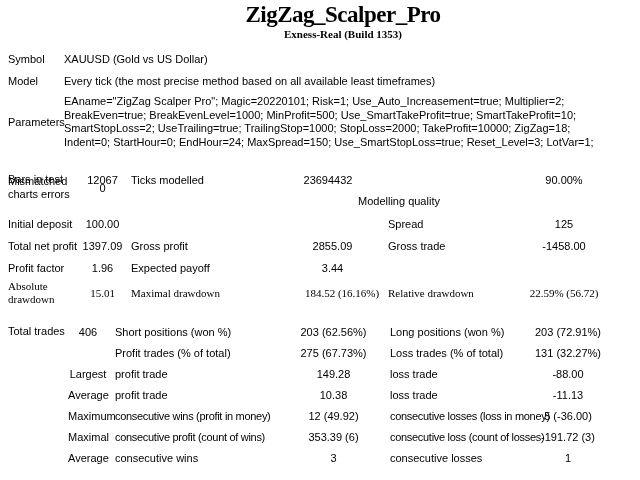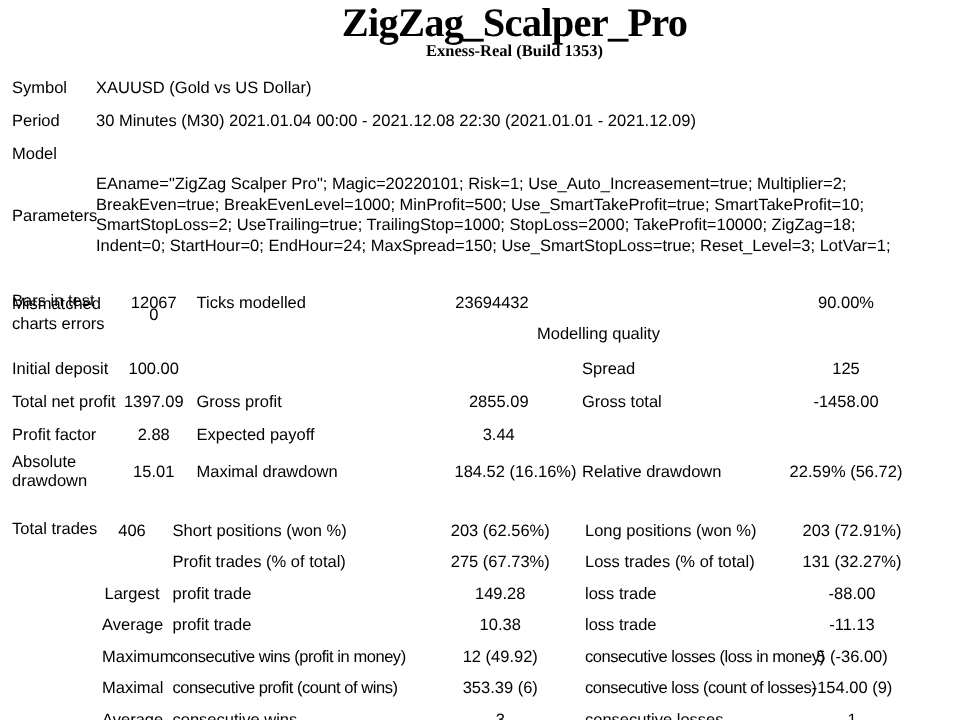--- a/index.html
+++ b/index.html
@@ -1,40 +1,40 @@
 <!DOCTYPE html>
 <html><head>
 <meta charset="utf-8">
 <style>
   * { margin:0; padding:0; box-sizing:border-box; }
   html,body { width:640px; height:480px; background:#ffffff; overflow:hidden; }
   body { font-family:"Liberation Sans", sans-serif; font-size:11px; color:#000; }
 
   .header { text-align:center; padding-top:3px; padding-left:46px; font-family:"Liberation Serif", serif; }
-  .title { font-size:27px; font-weight:bold; letter-spacing:-0.5px; line-height:24px; }
+  .title { font-size:23px; font-weight:bold; letter-spacing:-0.5px; line-height:24px; }
   .subtitle { font-size:11px; font-weight:bold; line-height:15px; }
 
   .section { margin-left:8px; margin-right:8px; }
   .info { margin-top:6px; }
   .inforow { display:grid; grid-template-columns:56px 1fr; align-items:center; }
   .inforow.h22 { height:22px; }
   .inforow.params { padding:3px 0; }
   .pline { line-height:13.5px; white-space:nowrap; }
 
   .row6 { display:grid; grid-template-columns:72px 45px 178px 78px 144px 78px; align-items:center; height:22px; }
   .trades .row6 { grid-template-columns:60px 40px 177px 97px 151px 70px; height:21px; }
   .row6 > div { white-space:nowrap; overflow:visible; }
   .c1 { white-space:normal !important; line-height:13px; }
   .c2, .c4, .c6 { text-align:center; }
   .c3 { padding-left:6px; }
   .c5 { padding-left:7px; }
   .trades .c3 { padding-left:7px; }
   .trades .c5 { padding-left:8px; }
   .h27 { height:27px !important; }
-  .h28 { height:28px !important; }
+  .h28 { height:28px !important;font-family:Liberation Serif, serif; }
   .pr28 { padding-right:28px; }
   .pr19 { padding-right:19px; }
   .pull30 { margin-left:-30px;margin-top:43px; }
   .squeeze { letter-spacing:-0.3px; }
   .sp1 { height:12px; }
   .sp2 { height:14px; }
 </style>
 </head>
 <body>
 
@@ -44,25 +44,22 @@
     <div class="title">ZigZag_Scalper_Pro</div>
     <div class="subtitle">Exness-Real (Build 1353)</div>
   </div>
 
   <div class="section info">
     <div class="inforow h22">
       <div>Symbol</div>
       <div>XAUUSD (Gold vs US Dollar)</div>
     </div>
     <div class="inforow h22">
-      <div>Period</div>
-      <div>30 Minutes (M30) 2021.01.04 00:00 - 2021.12.08 22:30 (2021.01.01 - 2021.12.09)</div>
-    </div>
-    <div class="inforow h22">
       <div>Model</div>
+      <div>Every tick (the most precise method based on all available least timeframes)</div>
     </div>
     <div class="inforow params">
       <div>Parameters</div>
       <div>
         <div class="pline">EAname="ZigZag Scalper Pro"; Magic=20220101; Risk=1; Use_Auto_Increasement=true; Multiplier=2;</div>
         <div class="pline">BreakEven=true; BreakEvenLevel=1000; MinProfit=500; Use_SmartTakeProfit=true; SmartTakeProfit=10;</div>
         <div class="pline">SmartStopLoss=2; UseTrailing=true; TrailingStop=1000; StopLoss=2000; TakeProfit=10000; ZigZag=18;</div>
         <div class="pline">Indent=0; StartHour=0; EndHour=24; MaxSpread=150; Use_SmartStopLoss=true; Reset_Level=3; LotVar=1;</div>
       </div>
     </div>
@@ -92,26 +89,26 @@
       <div class="c3"></div>
       <div class="c4"></div>
       <div class="c5">Spread</div>
       <div class="c6">125</div>
     </div>
     <div class="row6">
       <div class="c1">Total net profit</div>
       <div class="c2">1397.09</div>
       <div class="c3">Gross profit</div>
       <div class="c4 pr19">2855.09</div>
-      <div class="c5">Gross total</div>
+      <div class="c5">Gross trade</div>
       <div class="c6">-1458.00</div>
     </div>
     <div class="row6">
       <div class="c1">Profit factor</div>
-      <div class="c2">2.88</div>
+      <div class="c2">1.96</div>
       <div class="c3">Expected payoff</div>
       <div class="c4 pr19">3.44</div>
       <div class="c5"></div>
       <div class="c6"></div>
     </div>
     <div class="row6 h28">
       <div class="c1">Absolute drawdown</div>
       <div class="c2">15.01</div>
       <div class="c3">Maximal drawdown</div>
       <div class="c4">184.52 (16.16%)</div>
@@ -162,21 +159,21 @@
       <div class="c4">12 (49.92)</div>
       <div class="c5 squeeze">consecutive losses (loss in money)</div>
       <div class="c6">5 (-36.00)</div>
     </div>
     <div class="row6">
       <div class="c1"></div>
       <div class="c2">Maximal</div>
       <div class="c3 squeeze">consecutive profit (count of wins)</div>
       <div class="c4">353.39 (6)</div>
       <div class="c5 squeeze">consecutive loss (count of losses)</div>
-      <div class="c6">-154.00 (9)</div>
+      <div class="c6">-191.72 (3)</div>
     </div>
     <div class="row6">
       <div class="c1"></div>
       <div class="c2">Average</div>
       <div class="c3">consecutive wins</div>
       <div class="c4">3</div>
       <div class="c5">consecutive losses</div>
       <div class="c6">1</div>
     </div>
   </div>

